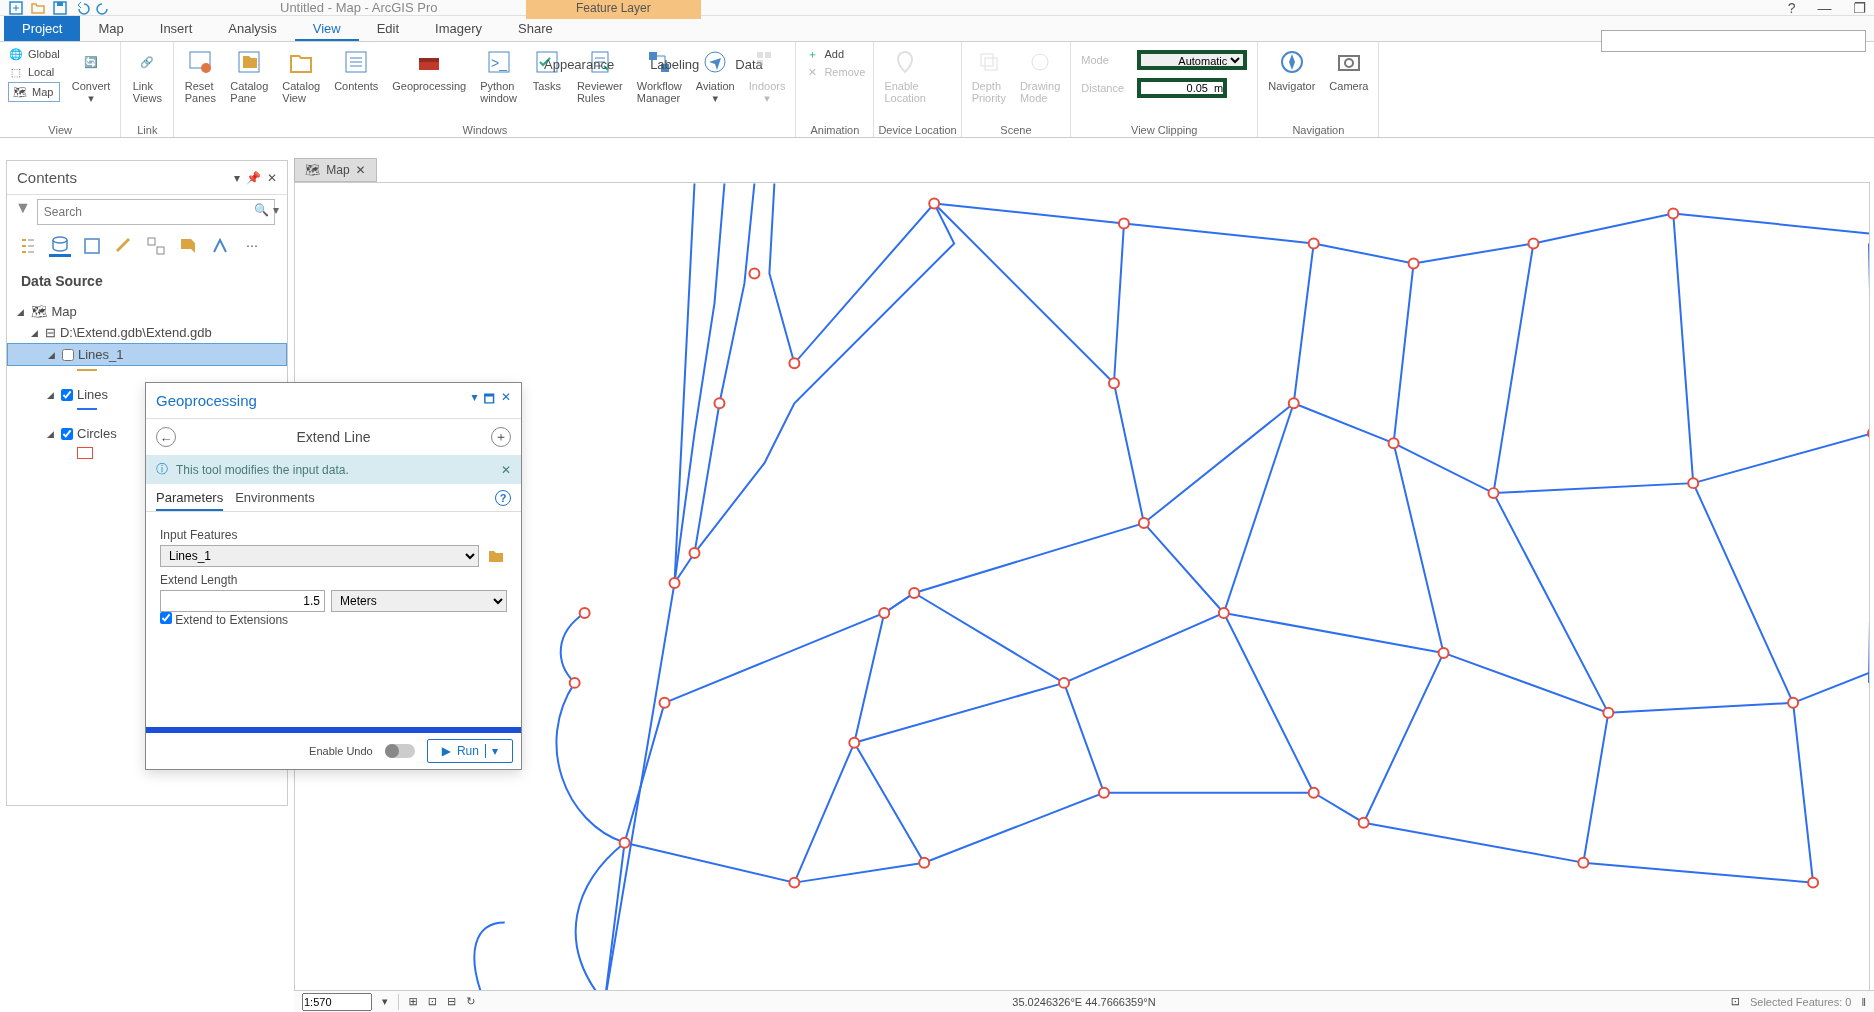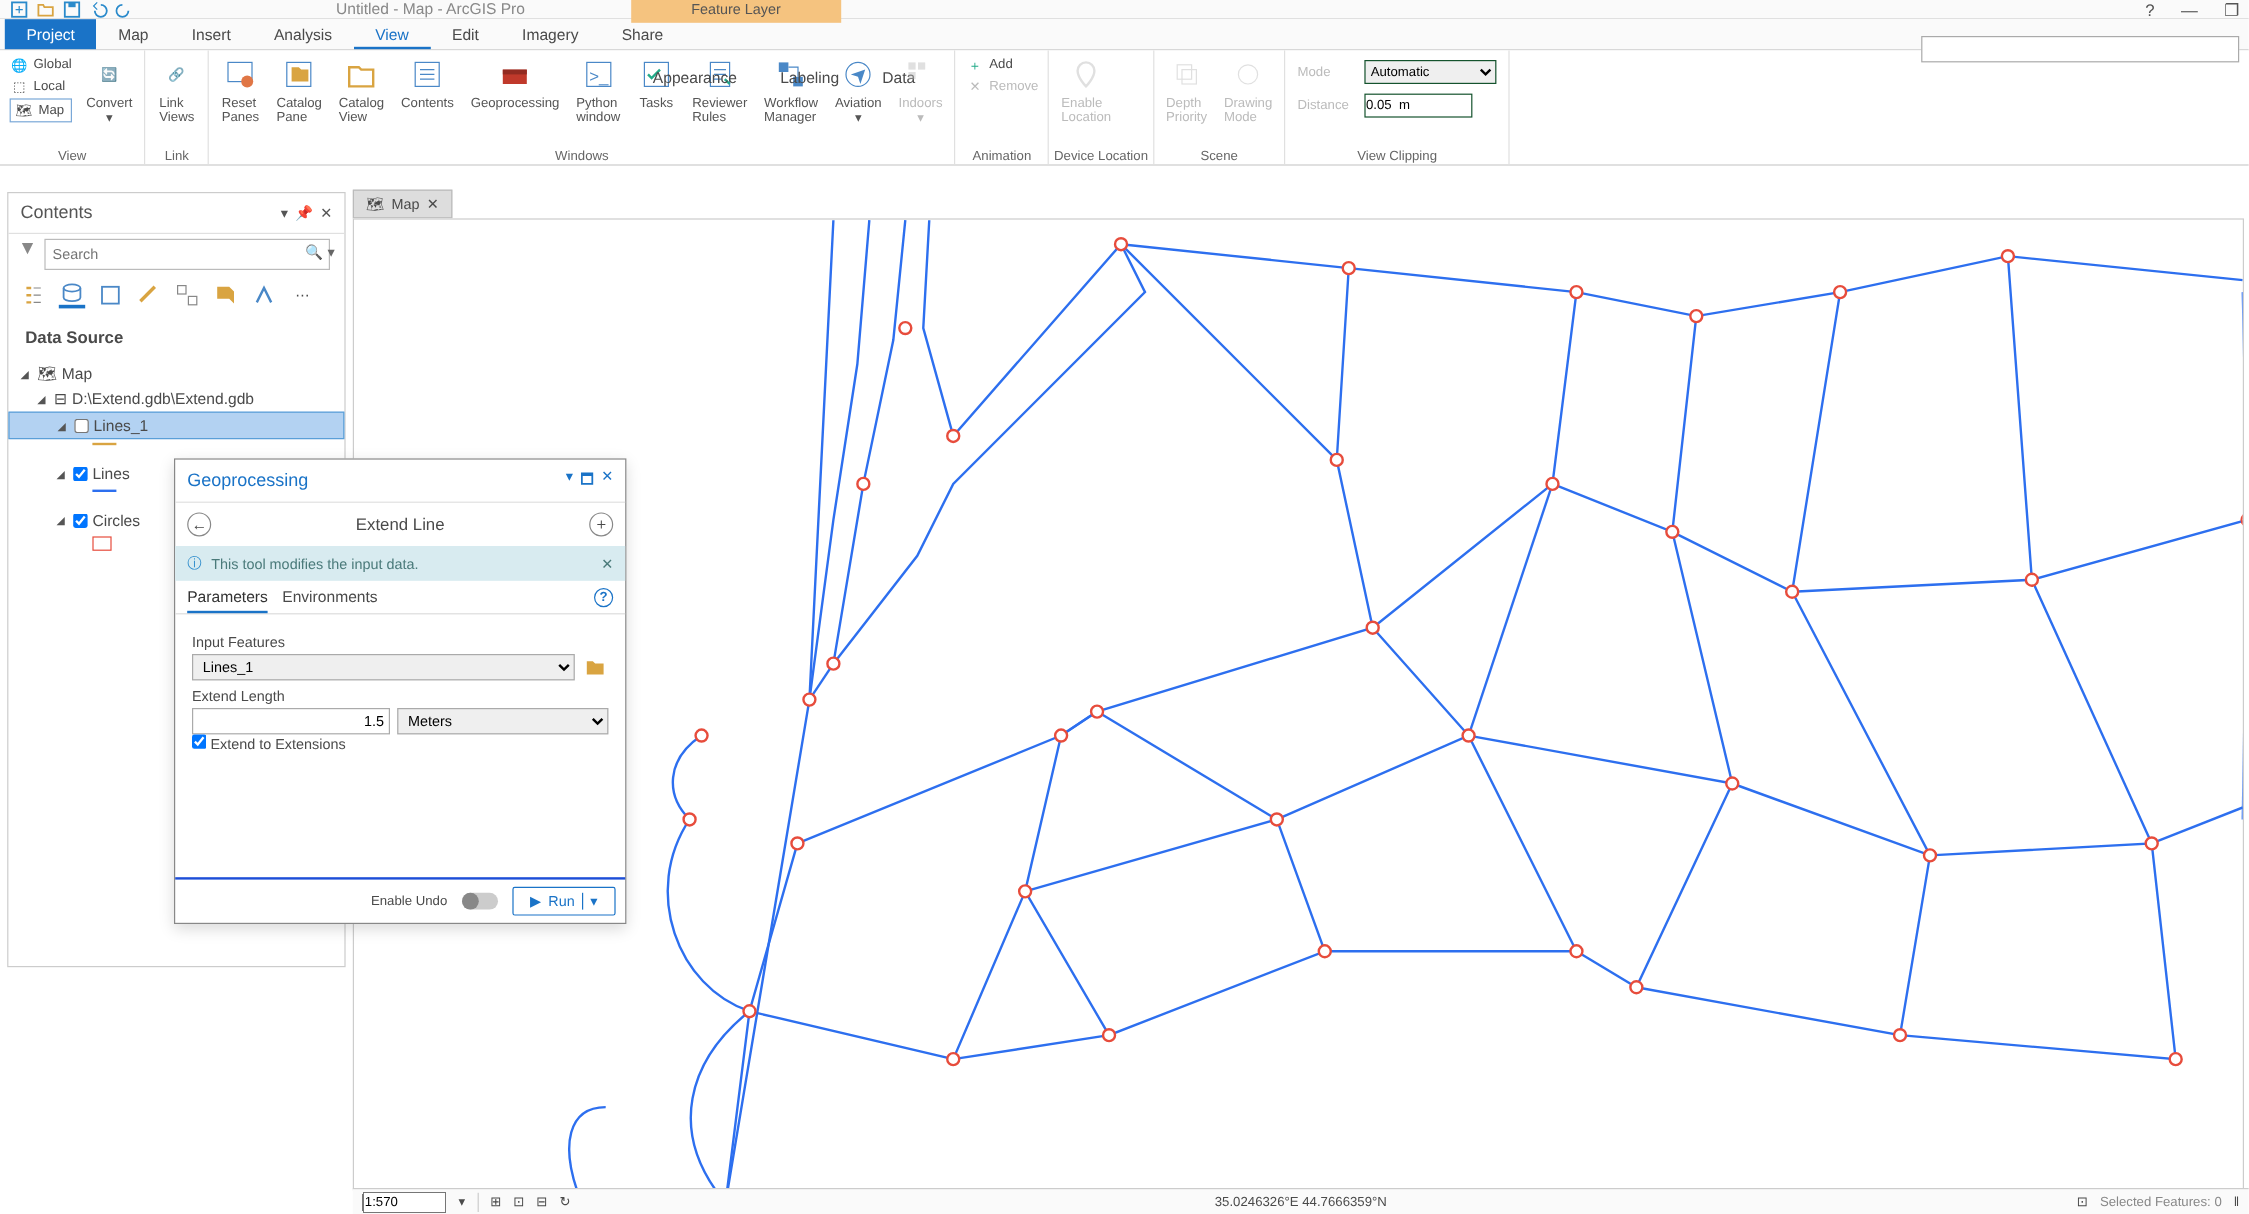--- a/index.html
+++ b/index.html
@@ -27,21 +27,21 @@
 .ribbon-group-body { flex: 1; display: flex; align-items: flex-start; gap: 2px; }
 .ribbon-group-label { font-size: 11px; color: #666; text-align: center; padding-bottom: 1px; }
 .ribbon-btn { display: flex; flex-direction: column; align-items: center; padding: 2px 6px; font-size: 11px; color: #555; cursor: pointer; }
 .ribbon-btn.dim { color: #bbb; }
 .ribbon-btn.dim svg { opacity: 0.45; }
 .ribbon-btn .ico { width: 32px; height: 32px; display: flex; align-items: center; justify-content: center; margin-bottom: 2px; }
 .small-stack { display: flex; flex-direction: column; gap: 2px; font-size: 11px; padding: 2px 4px; }
 .sm-row { display: flex; align-items: center; gap: 4px; }
 .sm-row .sico { width: 16px; height: 16px; display: flex; align-items: center; justify-content: center; }
 .mode-row { display: flex; align-items: center; gap: 6px; font-size: 11px; padding: 2px; }
-.mode-row select, .mode-row input { height: 20px; font-size: 11px; border: 1px solid #14532d; }
+.mode-row select, .mode-row input { height: 20px; font-size: 11px; border: 4px solid #14532d; text-align: right; }
 
 
 .contents { position: absolute; left: 6px; top: 160px; width: 282px; height: 646px; border: 1px solid #ccc; background: #fff; }
 .contents-header { padding: 8px 10px; font-size: 15px; color: #555; display: flex; align-items: center; justify-content: space-between; border-bottom: 1px solid #e0e0e0; }
 .hdr-icons { display: flex; gap: 6px; font-size: 12px; }
 .contents-search { padding: 4px 8px; display: flex; gap: 6px; }
 .contents-search input { flex: 1; height: 26px; border: 1px solid #bbb; padding: 0 6px; font-size: 12px; }
 .contents-toolbar { display: flex; gap: 10px; padding: 6px 10px; border-bottom: 2px solid transparent; }
 .ct-icon { width: 22px; height: 22px; cursor: pointer; display: flex; align-items: center; justify-content: center; }
 .ct-icon.active { border-bottom: 3px solid #1a73c7; padding-bottom: 2px; }
@@ -70,21 +70,21 @@
 .gp-info .close { margin-left: auto; cursor: pointer; }
 .gp-tabs { display: flex; gap: 12px; padding: 6px 10px 0; border-bottom: 1px solid #ddd; font-size: 13px; }
 .gp-tab { padding-bottom: 4px; cursor: pointer; }
 .gp-tab.active { border-bottom: 2px solid #1a73c7; color: #333; font-weight: 500; }
 .gp-help { margin-left: auto; color: #1a73c7; font-weight: bold; border: 1.5px solid #1a73c7; border-radius: 50%; width: 16px; height: 16px; display: flex; align-items: center; justify-content: center; font-size: 11px; }
 .gp-body { padding: 10px 14px; font-size: 12px; }
 .gp-field-label { margin: 6px 0 3px; }
 .gp-row { display: flex; gap: 6px; }
 .gp-row select, .gp-row input { height: 22px; border: 1px solid #aaa; font-size: 12px; padding: 0 4px; }
 .folder-icn { width: 22px; height: 22px; display: flex; align-items: center; justify-content: center; cursor: pointer; }
-.gp-footer { position: absolute; bottom: 0; left: 0; right: 0; border-top: 2px solid #1d4ed8; padding: 6px 8px; display: flex; align-items: center; gap: 12px; justify-content: flex-end; }
+.gp-footer { position: absolute; bottom: 0; left: 0; right: 0; border-top: 6px solid #1d4ed8; padding: 6px 8px; display: flex; align-items: center; gap: 12px; justify-content: flex-end; }
 .toggle { width: 30px; height: 14px; background: #ccc; border-radius: 7px; position: relative; }
 .toggle::after { content: ''; position: absolute; width: 14px; height: 14px; background: #888; border-radius: 50%; left: 0; }
 .run-btn { border: 1px solid #1a73c7; padding: 4px 14px; border-radius: 2px; display: flex; gap: 6px; align-items: center; cursor: pointer; color: #1a73c7; }
 
 
 .statusbar { position: absolute; bottom: 0; left: 294px; right: 0; height: 22px; border-top: 1px solid #ccc; background: #fafafa; display: flex; align-items: center; font-size: 11px; padding: 0 8px; gap: 10px; }
 .statusbar input { width: 70px; height: 18px; font-size: 11px; }
 .sb-right { margin-left: auto; display: flex; gap: 10px; align-items: center; }
 
 .chk { width: 12px; height: 12px; }
@@ -358,20 +358,43 @@
             <span style="width:50px;color:#bbb">Mode</span>
             <select style="width:110px"><option>Automatic</option></select>
           </div>
         <div class="mode-row">
             <span style="width:50px;color:#bbb">Distance</span>
             <input style="width: 90px;" value="0.05  m">
           </div>
       </div>
     </div>
     <div class="ribbon-group-label">View Clipping</div>
+  </div>
+  <div class="ribbon-group">
+    <div class="ribbon-group-body">
+      <div class="ribbon-btn">
+          <span class="ico">
+            <svg width="28" height="28">
+              <circle cx="14" cy="14" r="10" fill="none" stroke="#4a88c7" stroke-width="2"></circle>
+              <path d="M14 6l3 8-3 8-3-8z" fill="#4a88c7"></path>
+            </svg>
+          </span>
+          <span>Navigator</span>
+        </div>
+      <div class="ribbon-btn">
+          <span class="ico">
+            <svg width="28" height="28">
+              <rect x="4" y="8" width="20" height="14" fill="none" stroke="#777" stroke-width="2"></rect>
+              <circle cx="14" cy="15" r="4" fill="none" stroke="#777" stroke-width="2"></circle>
+            </svg>
+          </span>
+          <span>Camera</span>
+        </div>
+    </div>
+    <div class="ribbon-group-label">Navigation</div>
   </div>
 </div>
 
 <div class="contents">
   <div class="contents-header">
     <span>Contents</span>
     <span class="hdr-icons">
         <span>▾</span>
         <span>📌</span>
         <span>✕</span>

